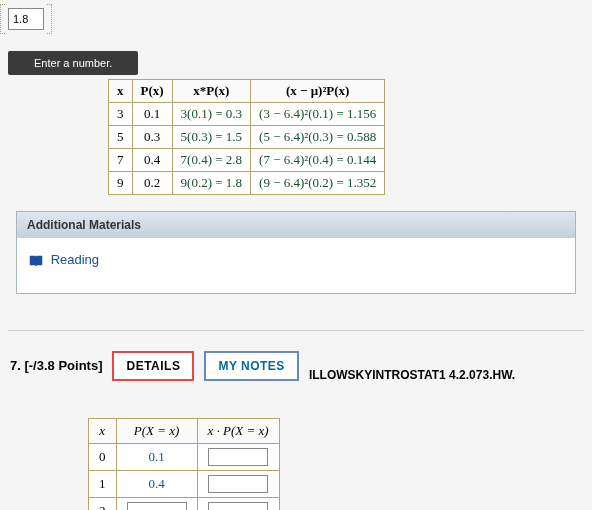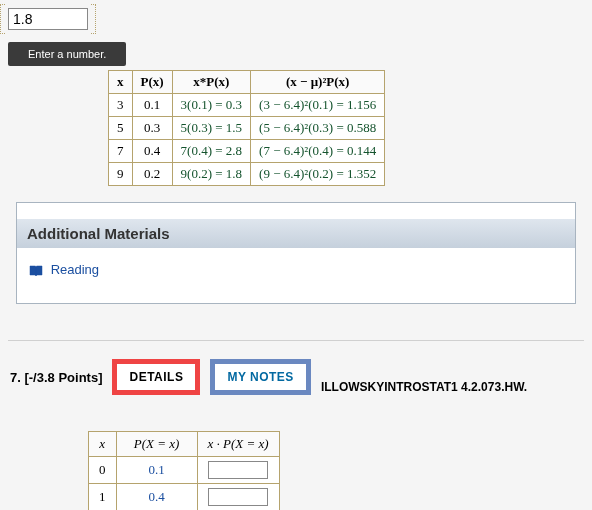--- a/index.html
+++ b/index.html
@@ -1,38 +1,38 @@
 <!DOCTYPE html>
 <html><head>
 <meta charset="utf-8">
 <style>
 * { margin: 0; padding: 0; box-sizing: border-box; }
 body { font-family: Arial, sans-serif; font-size: 13px; background: #f5f5f5; width: 592px; height: 510px; overflow: hidden; }
 .page { padding: 8px; }
 .prompt { font-family: Georgia, serif; font-size: 14px; margin-bottom: 6px; }
 .prompt .underline { border-bottom: 1px dotted #666; cursor: pointer; }
 .input-wrap { position: relative; display: inline-block; margin-bottom: 2px; }
-.num-input { width: 80px; height: 22px; padding: 2px 4px; border: 1px solid #888; font-size: 14px; }
+.num-input { width: 36px; height: 22px; padding: 2px 4px; border: 1px solid #888; font-size: 11px; }
 .input-wrap::after { content: ""; position: absolute; top: -4px; bottom: -4px; width: 4px; right: -8px; border-top: 1px dotted #b5a36d; border-bottom: 1px dotted #b5a36d; border-right: 1px dotted #b5a36d; }
 .input-wrap::before { content: ""; position: absolute; top: -4px; bottom: -4px; width: 4px; left: -8px; border-top: 1px dotted #b5a36d; border-bottom: 1px dotted #b5a36d; border-left: 1px dotted #b5a36d; }
-.tooltip { display: inline-block; background: #3a3a3a; color: #fff; font-size: 11px; padding: 6px 20px; border-radius: 2px; margin-top: 10px; }
+.tooltip { display: inline-block; background: #3a3a3a; color: #fff; font-size: 11px; padding: 6px 26px; border-radius: 2px; margin-top: 19px; }
 .table1-wrap { margin-left: 100px; margin-top: 4px; }
 table { border-collapse: collapse; background: #fff; }
 .t1 th, .t1 td { border: 1px solid #b5a36d; padding: 3px 8px; text-align: center; font-family: Georgia, serif; }
 .t1 th { font-weight: bold; background: #fafafa; }
 .t1 .blue { color: #14532d; }
 .additional { margin-top: 16px; margin-left: 8px; border: 1px solid #a8b4c0; background: #fff; width: 560px; }
-.additional .hdr { background: linear-gradient(#dfe6ee, #c5d0dc); padding: 6px 10px; font-weight: bold; font-size: 15px; color: #333; margin-top: 16px; }
+.additional .hdr { background: linear-gradient(#dfe6ee, #c5d0dc); padding: 6px 10px; font-weight: bold; font-size: 12px; color: #333; }
 .additional .body { padding: 14px 12px 26px; }
 .reading { color: #1b4fa0; cursor: pointer; font-size: 13px; }
 .book-icon { display: inline-block; width: 14px; height: 12px; vertical-align: middle; margin-right: 4px; }
 .sep { height: 36px; }
 .q7-row { display: flex; align-items: center; gap: 10px; padding: 18px 0; border-top: 1px solid #d0d0d0; }
 .points { font-weight: bold; font-size: 13px; margin-left: 2px; }
-.btn { border: 5px solid #ef4444; background: #fff; padding: 6px 12px; font-size: 12px; font-weight: bold; letter-spacing: 0.5px; cursor: pointer; text-align: center; }
+.btn { border: 2px solid #ef4444; background: #fff; padding: 6px 12px; font-size: 12px; font-weight: bold; letter-spacing: 0.5px; cursor: pointer; text-align: center; }
 .notes-btn { color: #0369a1; border-color: #6a88c0; }
 .ref { font-weight: bold; font-size: 12px; margin-top: 19px; }
 .table2-wrap { margin-left: 80px; margin-top: 18px; }
 .t2 th, .t2 td { border: 1px solid #b5a36d; padding: 4px 10px; text-align: center; font-family: Georgia, serif; font-style: italic; }
 .t2 th { font-style: italic; font-weight: normal; background: #fafafa; }
 .t2 .nonit { font-style: normal; }
 .t2 .blue { color: #1b4fa0; font-style: normal; }
 .cell-input { width: 60px; height: 18px; border: 1px solid #888; background: #fff; padding: 1px 3px; font-size: 12px; }
 </style>
 </head>

